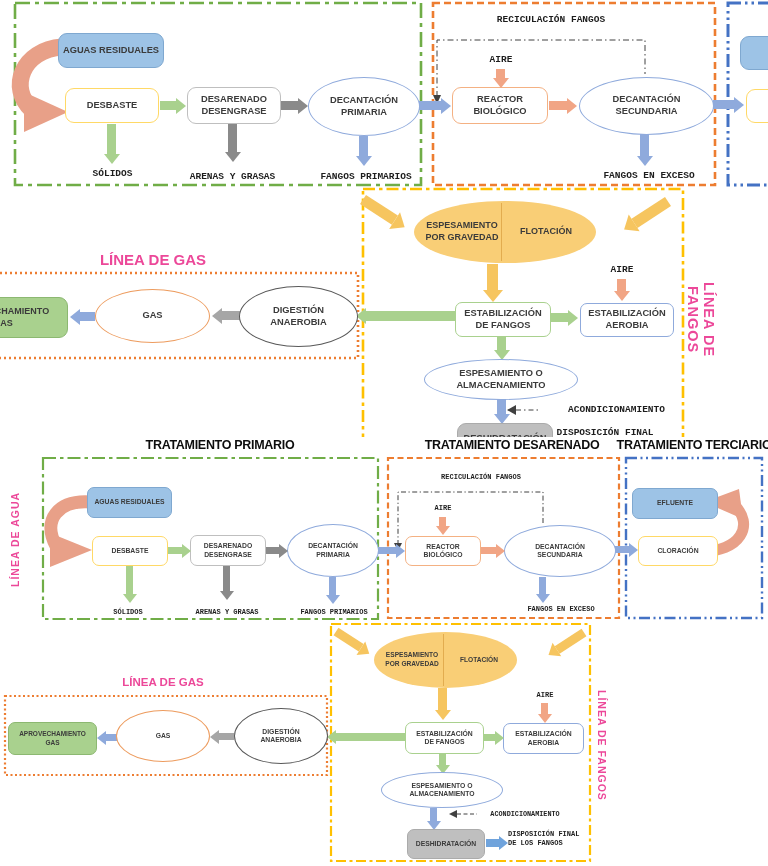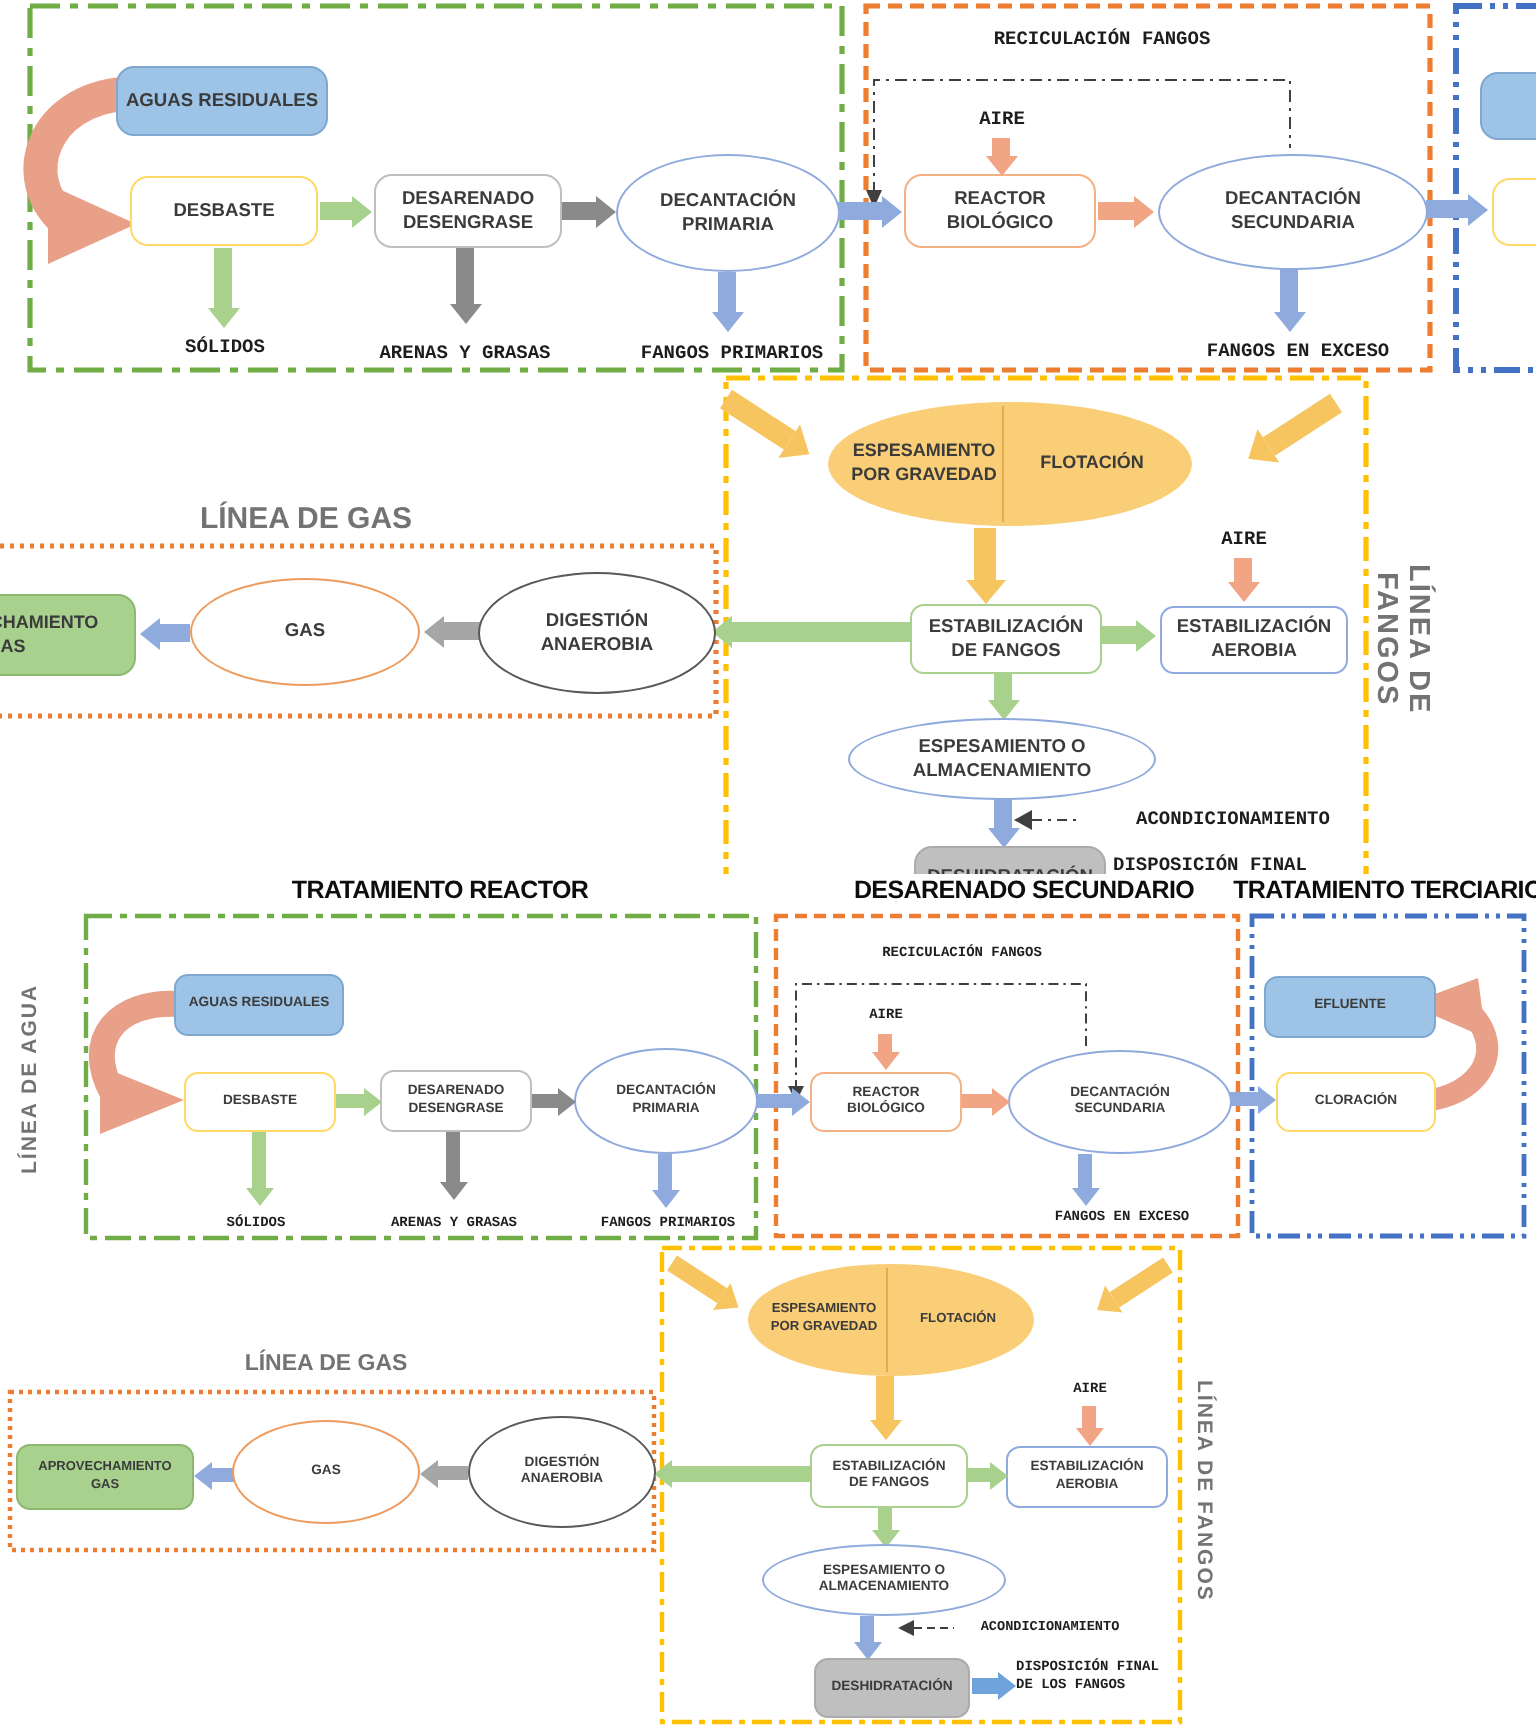--- a/index.html
+++ b/index.html
@@ -9,21 +9,21 @@
   .d-bot { height:866px; }
   .layer { position:absolute; left:0; top:0; overflow:hidden; }
   .node { position:absolute; box-sizing:border-box; display:flex; flex-direction:column; align-items:center; justify-content:center;
           text-align:center; background:#fff; border:1.3px solid #999; border-radius:7px; color:#3b3b3b; font-weight:700;
           line-height:1.25; font-size:6.8px; }
   .d-top .node { border-width:1.7px; border-radius:9px; font-size:9.3px; }
   .ellipse { border-radius:50% !important; }
   .lbl { position:absolute; text-align:center; font-weight:700; color:#1d1d1d; line-height:1.3; font-size:7px;font-family:Liberation Mono, monospace; }
   .d-top .lbl { font-size:9.5px; }
   .hdr { position:absolute; font-weight:700; color:#0d0d0d; text-align:center; font-size:12.5px; letter-spacing:-0.3px; }
-  .title { position:absolute; font-weight:700; color:#737373; text-align:center; }
+  .title { position:absolute; font-weight:700; color:#ec4899; text-align:center; }
   .vtext { writing-mode:vertical-rl; text-orientation:mixed; letter-spacing:1px; display:flex; align-items:center; justify-content:center; }
   .vup { transform:rotate(180deg); }
   
   .ar { position:absolute; background:var(--c); --t:7px; --hw:7px; --hl:9px; }
   .d-top .ar { --t:9px; --hw:8px; --hl:10px; }
   .ar-r { height:var(--t); }
   .ar-r::after { content:""; position:absolute; left:100%; top:50%; transform:translateY(-50%);
                  border-top:var(--hw) solid transparent; border-bottom:var(--hw) solid transparent; border-left:var(--hl) solid var(--c); }
   .ar-l { height:var(--t); }
   .ar-l::after { content:""; position:absolute; right:100%; top:50%; transform:translateY(-50%);
@@ -162,22 +162,22 @@
     <path d="M90,502 C58,500 42,520 56,546" fill="none" stroke="#E8A088" stroke-width="13"></path>
     <polygon points="50,533 50,567 92,550" fill="#E8A088"></polygon>
     <path d="M700,551 C740,553 756,524 733,504" fill="none" stroke="#E8A088" stroke-width="11"></path>
     <polygon points="739,489 743,519 704,502" fill="#E8A088"></polygon>
     <polyline points="398,545 398,492 543,492 543,524" fill="none" stroke="#404040" stroke-width="1" stroke-dasharray="5 2.5 1.2 2.5"></polyline>
     <polygon points="394,543 402,543 398,551" fill="#404040"></polygon>
     <line x1="457" y1="814" x2="477" y2="814" stroke="#404040" stroke-width="1" stroke-dasharray="4 2.5"></line>
     <polygon points="457,810 457,818 449,814" fill="#404040"></polygon>
   </svg>
 
-  <div class="hdr" style="left:120px;top:438px;width:200px">TRATAMIENTO REACTOR</div>
-  <div class="hdr" style="left:412px;top:438px;width:200px">DESARENADO SECUNDARIO</div>
+  <div class="hdr" style="left:120px;top:438px;width:200px">TRATAMIENTO PRIMARIO</div>
+  <div class="hdr" style="left:412px;top:438px;width:200px">TRATAMIENTO DESARENADO</div>
   <div class="hdr" style="left:594px;top:438px;width:200px">TRATAMIENTO TERCIARIO</div>
   <div class="vtext vup title" style="left:5px;top:487px;width:20px;height:105px;font-size:10.5px">LÍNEA DE AGUA</div>
 
   <div class="node" style="left:87px;top:487px;width:85px;height:31px;background:#9DC3E6;border-color:#7FA8D0">
       <span>AGUAS RESIDUALES</span>
     </div>
   <div class="node" style="left:92px;top:536px;width:76px;height:30px;border-color:#FFD966">
       <span>DESBASTE</span>
     </div>
   <div class="node" style="left:190px;top:535px;width:76px;height:31px;border-color:#BFBFBF">

